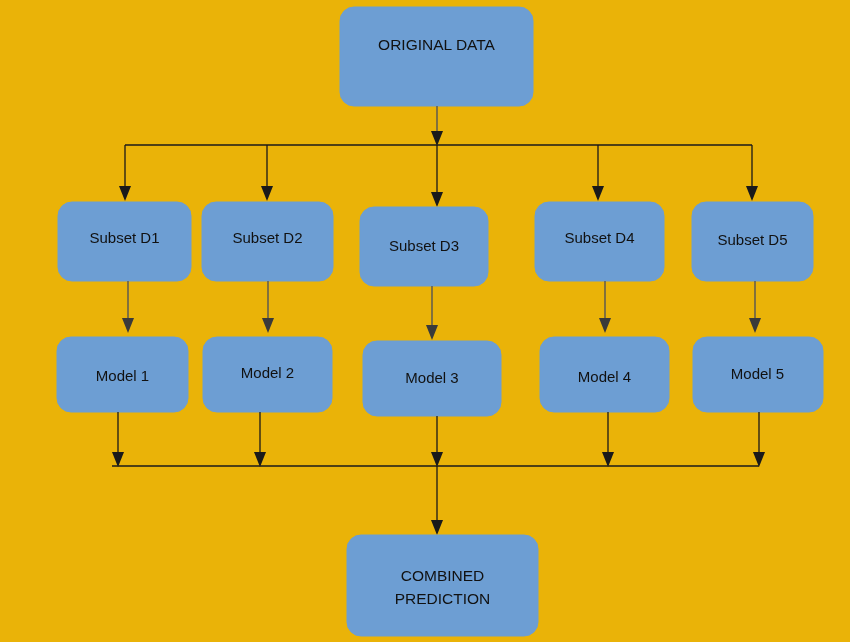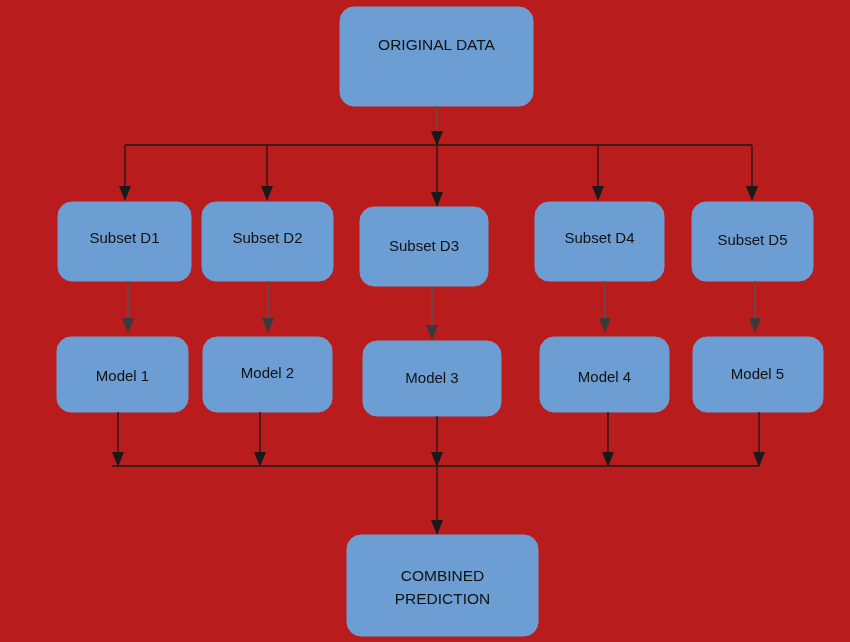--- a/index.html
+++ b/index.html
@@ -10,21 +10,21 @@
   body {
     width: 850px;
     height: 642px;
     font-family: "Liberation Sans", sans-serif;
     overflow: hidden;
   }
   #diagram-root {
     position: relative;
     width: 850px;
     height: 642px;
-    background: #b91c1c;
+    background: #eab308;
   }
   svg.diagram-canvas {
     position: absolute;
     top: 0;
     left: 0;
     width: 850px;
     height: 642px;
     display: block;
   }
   .node-box {

